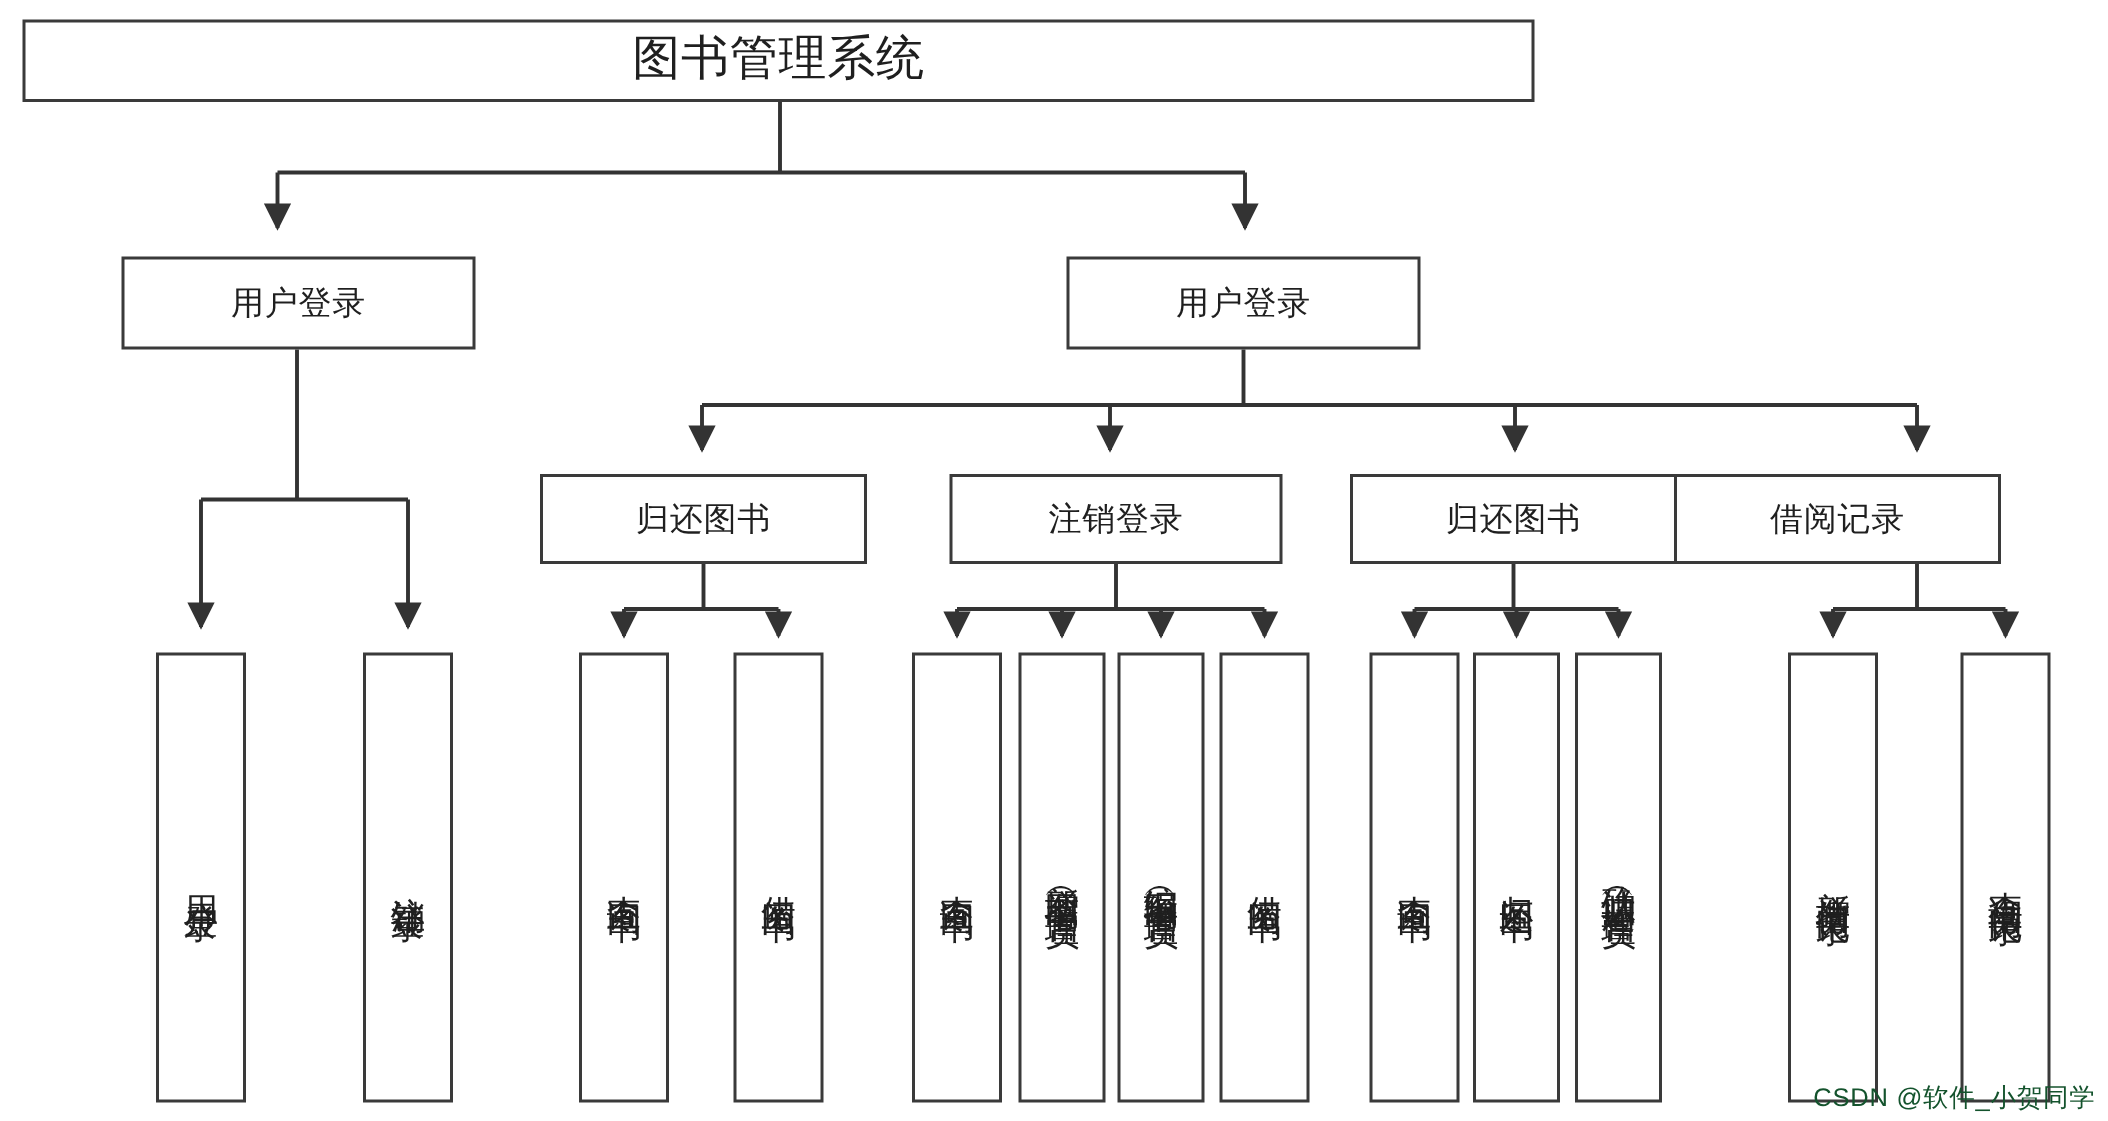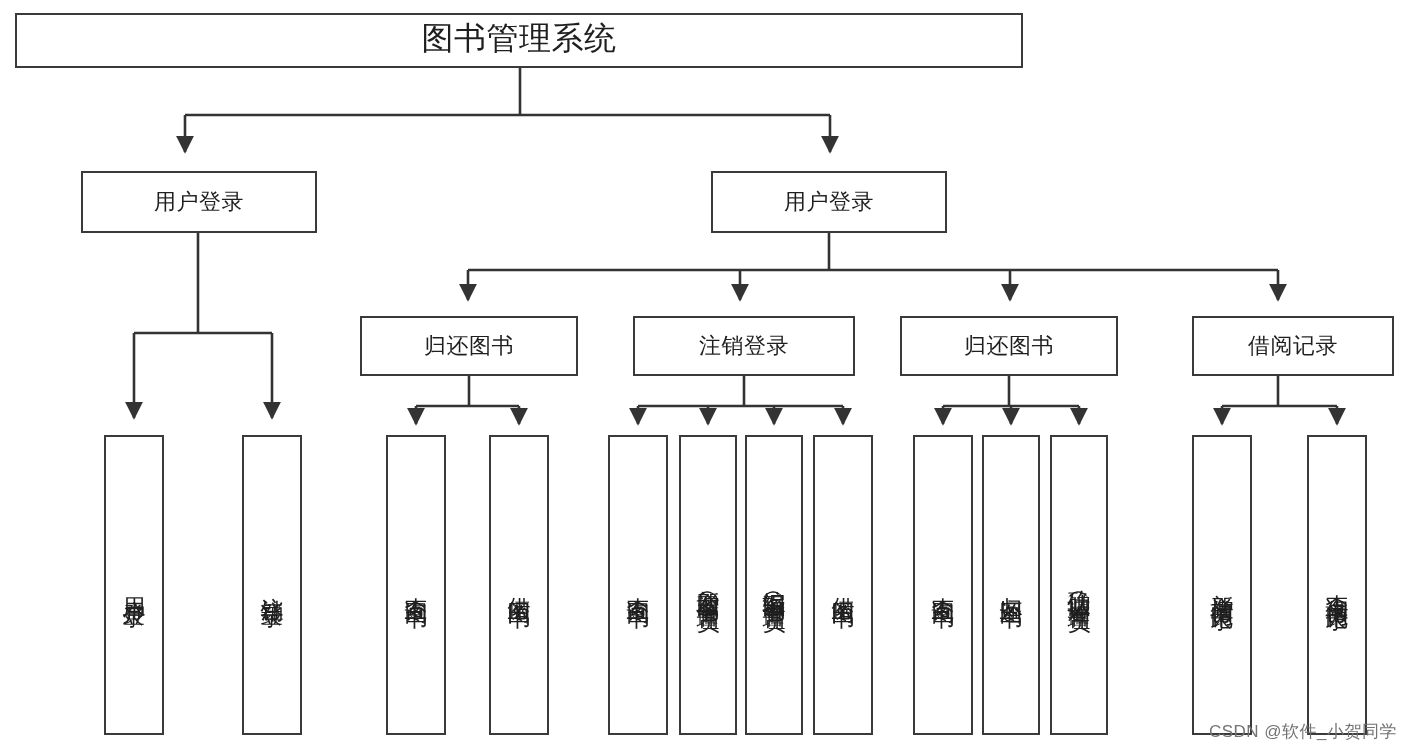--- a/index.html
+++ b/index.html
@@ -54,21 +54,21 @@
   }
   .node.root .label {
     font-size: 32px;
     font-family: Liberation Mono, monospace;
   }
   .watermark {
     position: absolute;
     right: 8px;
     bottom: 4px;
     font-size: 17px;
-    color: #737373;
+    color: #14532d;
     z-index: 5;
     white-space: nowrap;
     letter-spacing: 0.5px;
   }
 </style>
 </head>
 <body>
 
 <div id="canvas">
 
@@ -135,21 +135,21 @@
 
   <div class="node" style="left:360px; top:316px; width:218px; height:60px;">
     <span class="label">归还图书</span>
   </div>
   <div class="node" style="left:633px; top:316px; width:222px; height:60px;">
     <span class="label">注销登录</span>
   </div>
   <div class="node" style="left:900px; top:316px; width:218px; height:60px;">
     <span class="label">归还图书</span>
   </div>
-  <div class="node" style="left:1192px; top:316px; width:202px; height:60px;justify-content:center;">
+  <div class="node" style="left:1116px; top:316px; width:218px; height:60px;justify-content:center;">
     <span class="label">借阅记录</span>
   </div>
 
   <div class="node vertical" style="left:104px; top:435px; width:60px; height:300px;">
     <span class="label">用户登录</span>
   </div>
   <div class="node vertical" style="left:242px; top:435px; width:60px; height:300px;">
     <span class="label">注销登录</span>
   </div>
 

